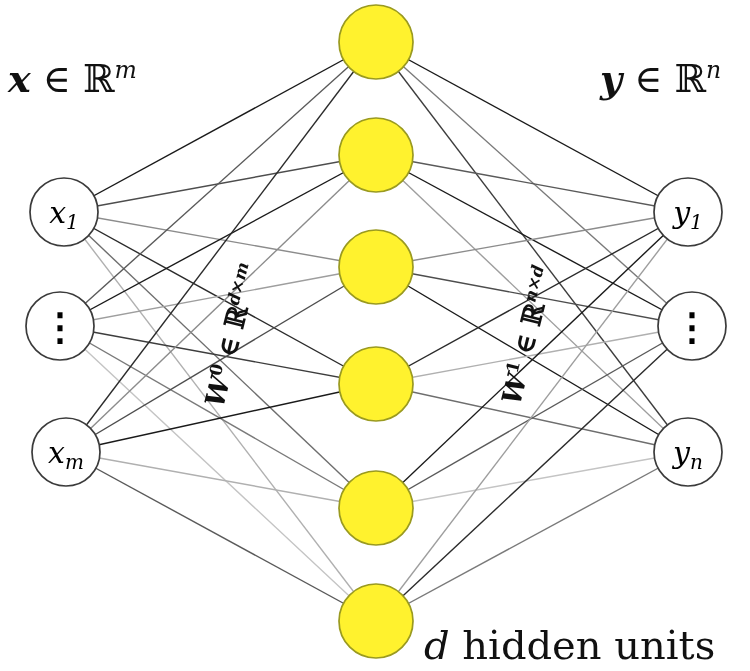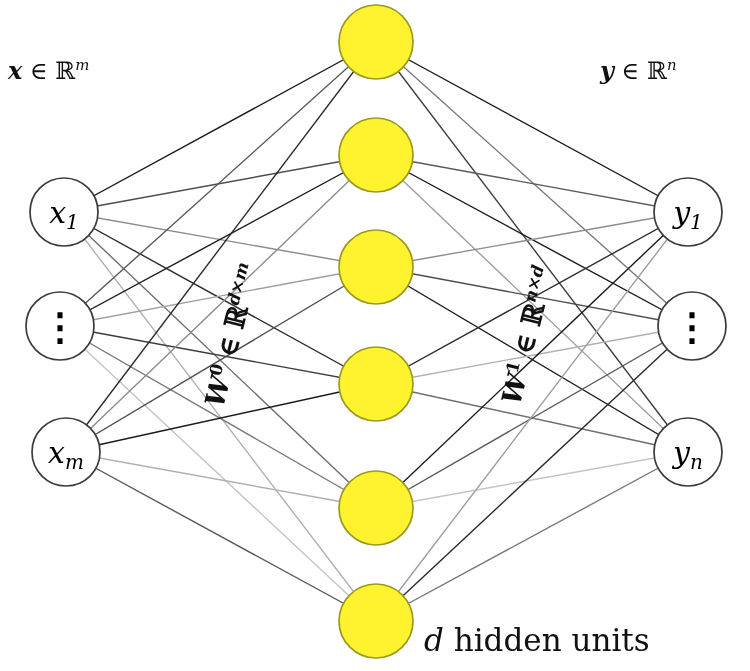--- a/index.html
+++ b/index.html
@@ -6,39 +6,39 @@
   #stage{
     position:relative;
     width:750px;height:671px;
     background:#ffffff;
     overflow:hidden;
     font-family:"DejaVu Serif", serif;
   }
   #net-svg{position:absolute;left:0;top:0;}
   .corner-label{
     position:absolute;
-    font-size:24px;
+    font-size:38px;
     color:#111;
     white-space:nowrap;
   }
   .bvar{font-style:italic;font-weight:bold;}
   .isup{font-style:italic;}
   sup{font-size:0.62em;}
   .wlabel{
     position:absolute;
     transform:translate(-50%,-50%) rotate(-76deg);
     white-space:nowrap;
     font-size:27px;
     font-weight:bold;
     color:#111;
   }
   .wvar{font-style:italic;font-weight:bold;}
   .caption{
     position:absolute;
-    font-size:31px;
+    font-size:40px;
     color:#111;
     white-space:nowrap;
   }
   .ivar{font-style:italic;}
 </style>
 </head>
 <body>
 
 <div id="stage">
 

